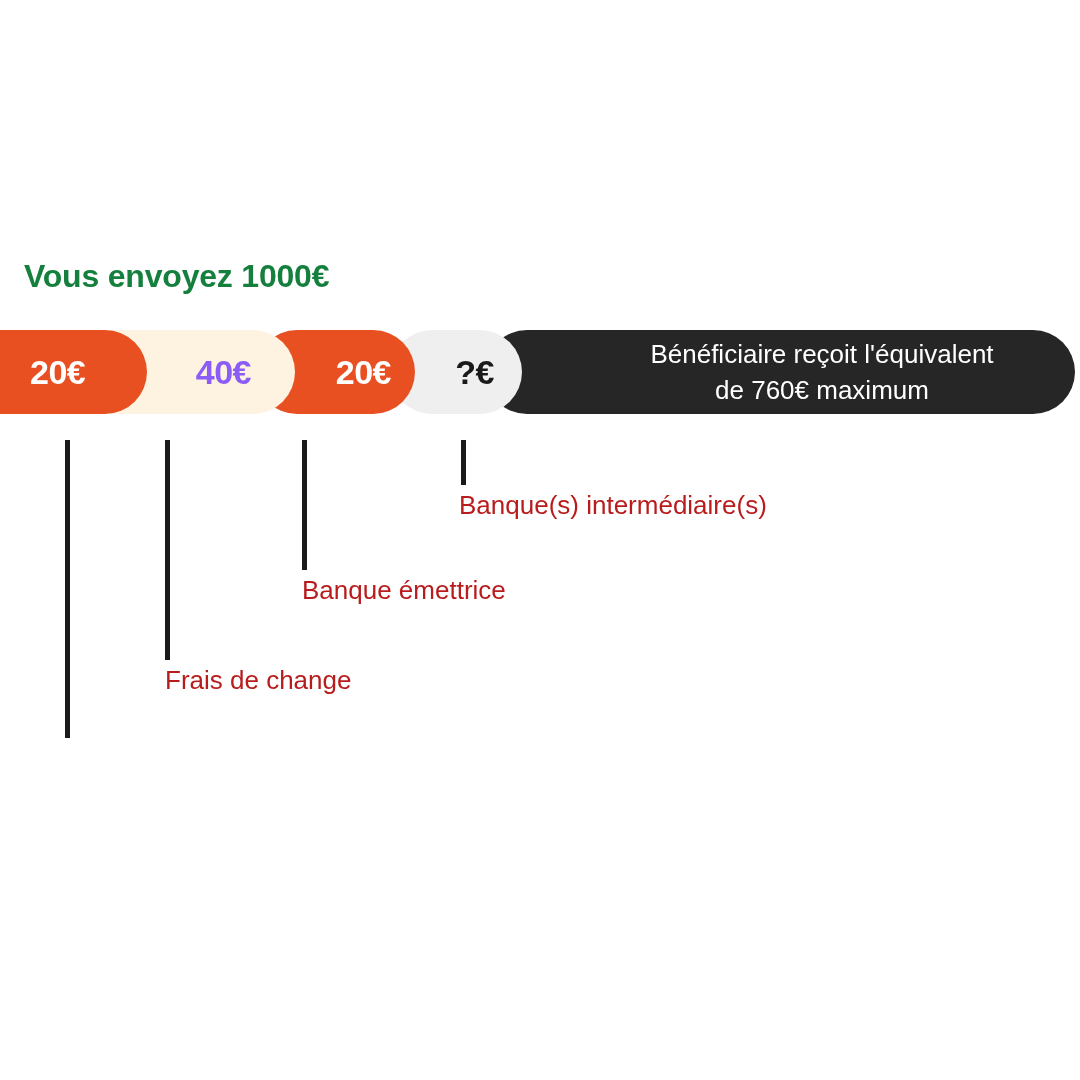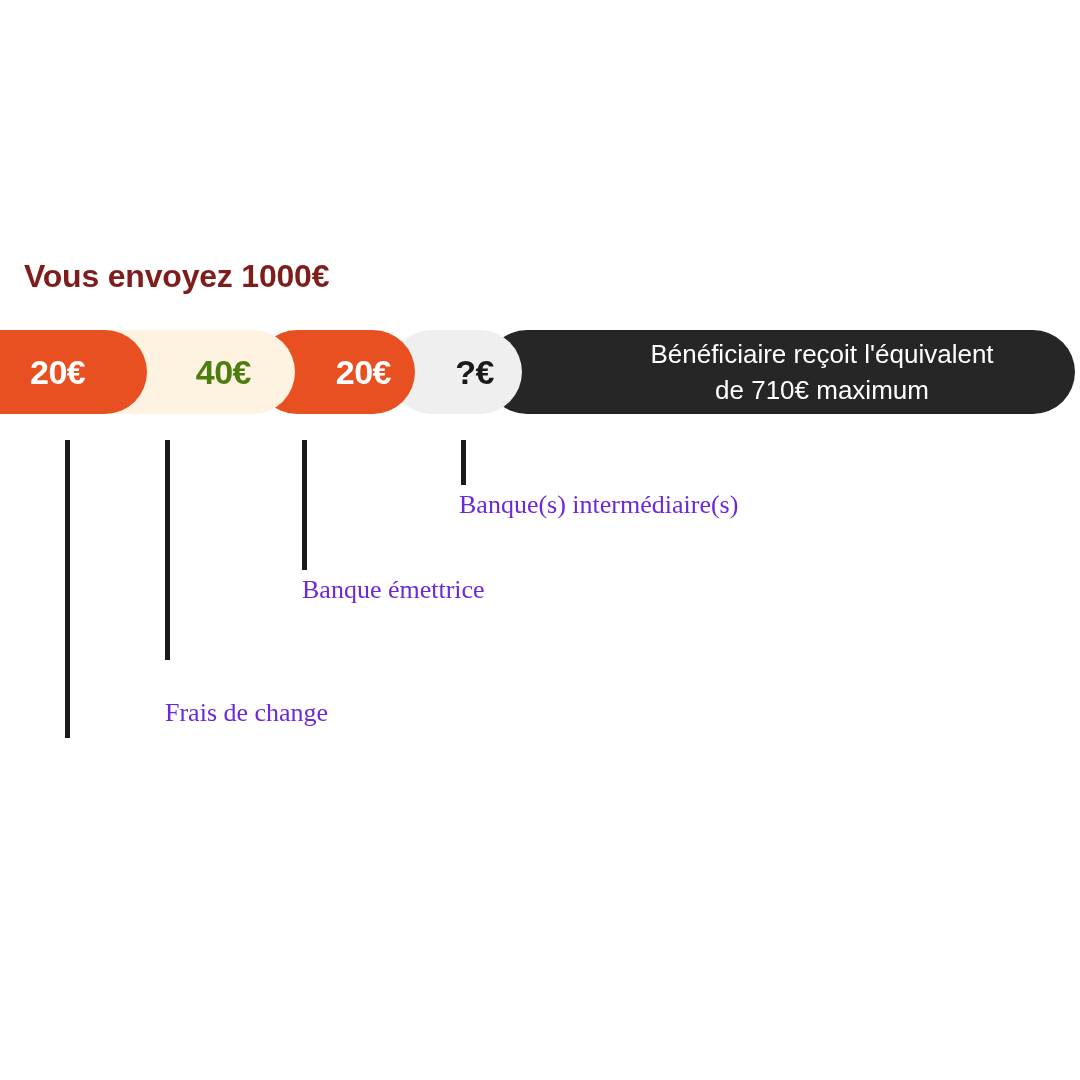--- a/index.html
+++ b/index.html
@@ -19,21 +19,21 @@
     height: 1080px;
   }
 
   
   .headline {
     position: absolute;
     left: 24px;
     top: 258px;
     font-size: 32px;
     font-weight: bold;
-    color: #7f1d1d;
+    color: #15803d;
     letter-spacing: -0.2px;
     white-space: nowrap;
   }
 
   
   .bar-area {
     position: absolute;
     left: 0;
     top: 330px;
     width: 1080px;
@@ -69,21 +69,21 @@
 
   
   .seg-exchange {
     left: 78px;
     width: 217px;
     background: #FDF3E0;
     z-index: 4;
     justify-content: flex-end;
     padding-right: 44px;
   }
-  .seg-exchange .seg-amount { color: #4d7c0f; }
+  .seg-exchange .seg-amount { color: #8b5cf6; }
 
   
   .seg-receiving {
     left: 255px;
     width: 160px;
     background: #E85022;
     z-index: 3;
     justify-content: flex-end;
     padding-right: 24px;
   }
@@ -126,42 +126,41 @@
   }
   .leader-sending      { left: 65px;  top: 440px; height: 298px; }
   .leader-exchange     { left: 165px; top: 440px; height: 220px; }
   .leader-receiving    { left: 302px; top: 440px; height: 130px; }
   .leader-intermediary { left: 461px; top: 440px; height: 45px;  }
 
   
   .caption {
     position: absolute;
     font-size: 26px;
-    color: #6d28d9;
+    color: #b91c1c;
     line-height: 36px;
     white-space: pre-line;
-    font-family: Liberation Serif, serif;
   }
   .cap-intermediary { left: 459px; top: 487px; }
   .cap-receiving    { left: 302px; top: 572px; }
-  .cap-exchange     { left: 165px; top: 662px; margin-top: 33px; }
+  .cap-exchange     { left: 165px; top: 662px; }
   .cap-sending      { left: 57px;  top: 750px; }
 </style>
 </head>
 <body>
 
 <div id="infographic">
 
   <div class="headline">Vous envoyez 1000€</div>
 
   <div class="bar-area">
 
     <div class="seg seg-beneficiary">
       <div class="recv-text">Bénéficiaire reçoit l'équivalent
-de 710€ maximum</div>
+de 760€ maximum</div>
     </div>
 
     <div class="seg seg-intermediary">
       <div class="seg-amount">?€</div>
     </div>
 
     <div class="seg seg-receiving">
       <div class="seg-amount">20€</div>
     </div>
 

